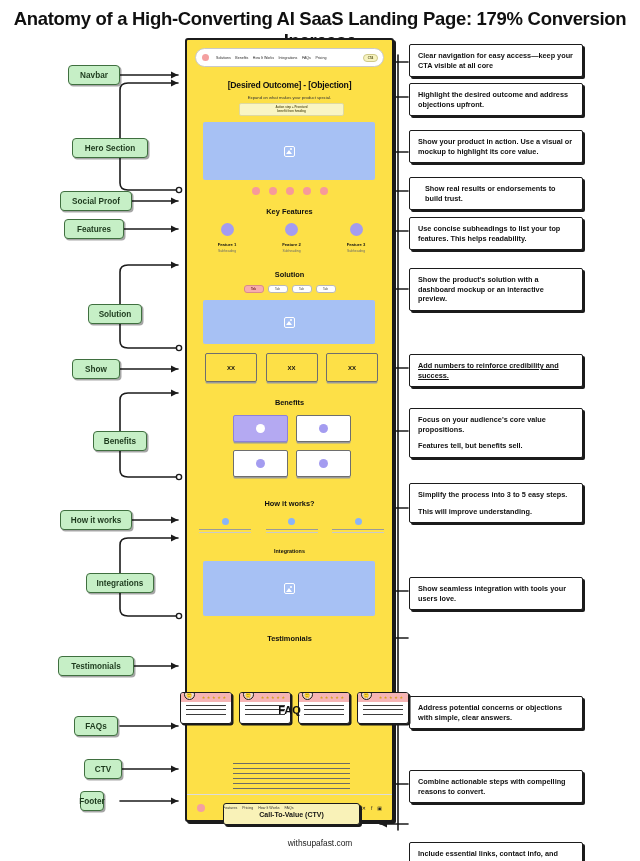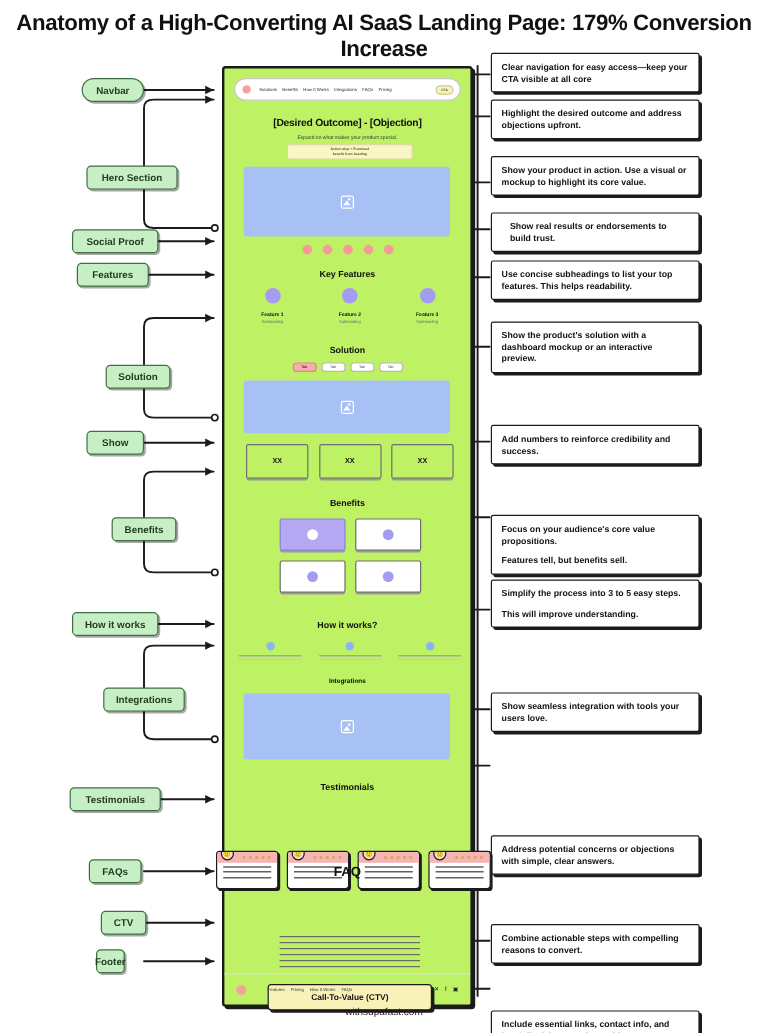--- a/index.html
+++ b/index.html
@@ -19,25 +19,24 @@
     position:absolute; left:0; top:8px; width:640px;
     text-align:center;
     font-size:18.5px; font-weight:bold; letter-spacing:-0.3px;
     color:#101010;
   }
 
   
   .mock {
     position:absolute; left:185px; top:38px;
     width:209px; height:784px;
-    background:#bef264;
+    background:#fde047;
     border:2px solid #1b1b1b;
     border-radius:3px;
     box-shadow:2px 2px 0 #1b1b1b;
-    margin-top:17px;
   }
   .mock-inner { position:relative; width:100%; height:100%; }
 
   
   .navbar {
     position:absolute; left:8px; top:8px; width:189px; height:19px;
     border:1px solid #c9c9c9; border-radius:10px;
     background:#fff;
     display:flex; align-items:center;
   }
@@ -333,21 +332,21 @@
       <polygon points="330,431 337,427.5 337,434.5"></polygon>
       <polygon points="318,508 325,504.5 325,511.5"></polygon>
       <polygon points="362,591 369,587.5 369,594.5"></polygon>
       <polygon points="330,638 337,634.5 337,641.5"></polygon>
       <polygon points="306,710 313,706.5 313,713.5"></polygon>
       <polygon points="352,784 359,780.5 359,787.5"></polygon>
       <polygon points="380,824 387,820.5 387,827.5"></polygon>
     </g>
   </svg>
 
-  <div class="gbox" style="left:68px;  top:65px;  width:52px;border-radius:10px;">Navbar</div>
+  <div class="gbox" style="left:68px;  top:65px;  width:52px;">Navbar</div>
   <div class="gbox" style="left:72px;  top:138px; width:76px;">Hero Section</div>
   <div class="gbox" style="left:60px;  top:191px; width:72px;">Social Proof</div>
   <div class="gbox" style="left:64px;  top:219px; width:60px;">Features</div>
   <div class="gbox" style="left:88px;  top:304px; width:54px;">Solution</div>
   <div class="gbox" style="left:72px;  top:359px; width:48px;">Show</div>
   <div class="gbox" style="left:93px;  top:431px; width:54px;">Benefits</div>
   <div class="gbox" style="left:60px;  top:510px; width:72px;">How it works</div>
   <div class="gbox" style="left:86px;  top:573px; width:68px;">Integrations</div>
   <div class="gbox" style="left:58px;  top:656px; width:76px;">Testimonials</div>
   <div class="gbox" style="left:74px;  top:716px; width:44px;">FAQs</div>
@@ -365,24 +364,24 @@
     </div>
   <div class="abox" style="left:409px; top:177px;padding-left:15px;">
       <p>Show real results or endorsements to build trust.</p>
     </div>
   <div class="abox" style="left:409px; top:217px;">
       <p>Use concise subheadings to list your top features. This helps readability.</p>
     </div>
   <div class="abox" style="left:409px; top:268px;">
       <p>Show the product's solution with a dashboard mockup or an interactive preview.</p>
     </div>
-  <div class="abox" style="left:409px; top:354px;">
+  <div class="abox" style="left:409px; top:354px;text-decoration:underline;">
       <p>Add numbers to reinforce credibility and success.</p>
     </div>
-  <div class="abox" style="left:409px; top:429px;">
+  <div class="abox" style="left:409px; top:408px;">
     <p>Focus on your audience's core value propositions.</p>
     <p>Features tell, but benefits sell.</p>
   </div>
   <div class="abox" style="left:409px; top:483px;">
     <p>Simplify the process into 3 to 5 easy steps.</p>
     <p>This will improve understanding.</p>
   </div>
   <div class="abox" style="left:409px; top:577px;">
       <p>Show seamless integration with tools your users love.</p>
     </div>

